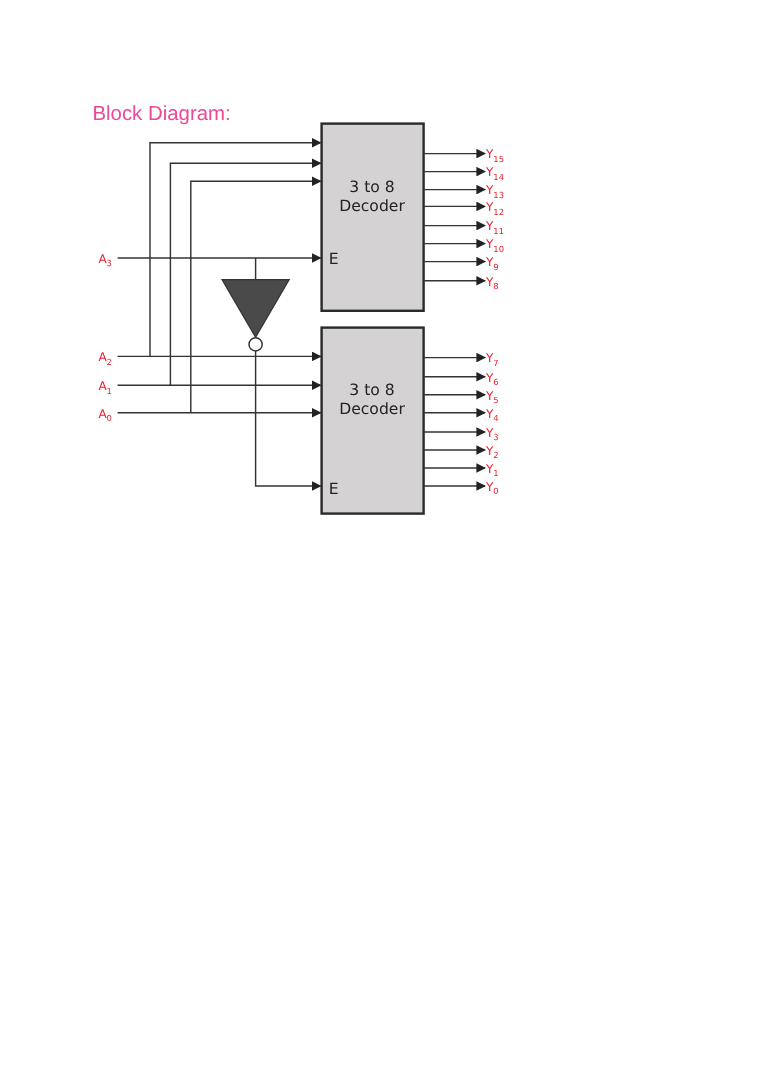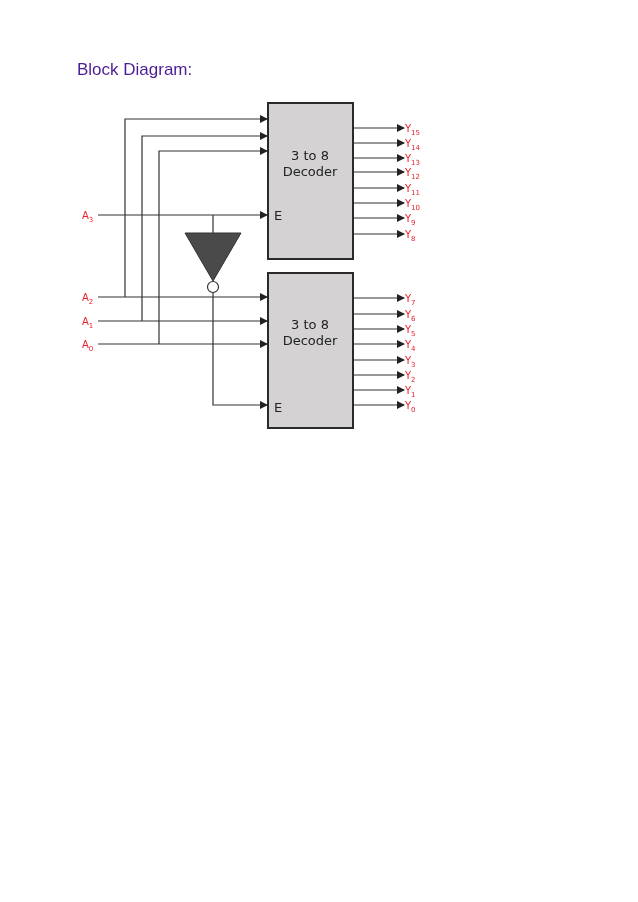--- a/index.html
+++ b/index.html
@@ -1,17 +1,17 @@
 <!DOCTYPE html>
 <html><head>
 <meta charset="utf-8">
 <style>
   html, body { margin: 0; padding: 0; background: #ffffff; }
   body { width: 638px; height: 902px; position: relative; overflow: hidden; font-family: "Liberation Sans", sans-serif; }
-  .page-title { position: absolute; left: 77px; top: 60px; font-size: 17px; color: #4c1d95; font-family: "Liberation Sans", sans-serif; }
+  .page-title { position: absolute; left: 77px; top: 85px; font-size: 17px; color: #ec4899; font-family: "Liberation Sans", sans-serif; }
   svg.diagram { position: absolute; left: 0; top: 0; }
   .lbl { font-family: "DejaVu Sans", sans-serif; fill: #e8212e; }
   .blk { font-family: "DejaVu Sans", sans-serif; fill: #222222; }
 </style>
 </head>
 <body>
 
 <div class="page-title">Block Diagram:</div>
 
 <svg class="diagram" width="638" height="902" viewBox="0 0 638 902" xmlns="http://www.w3.org/2000/svg">

